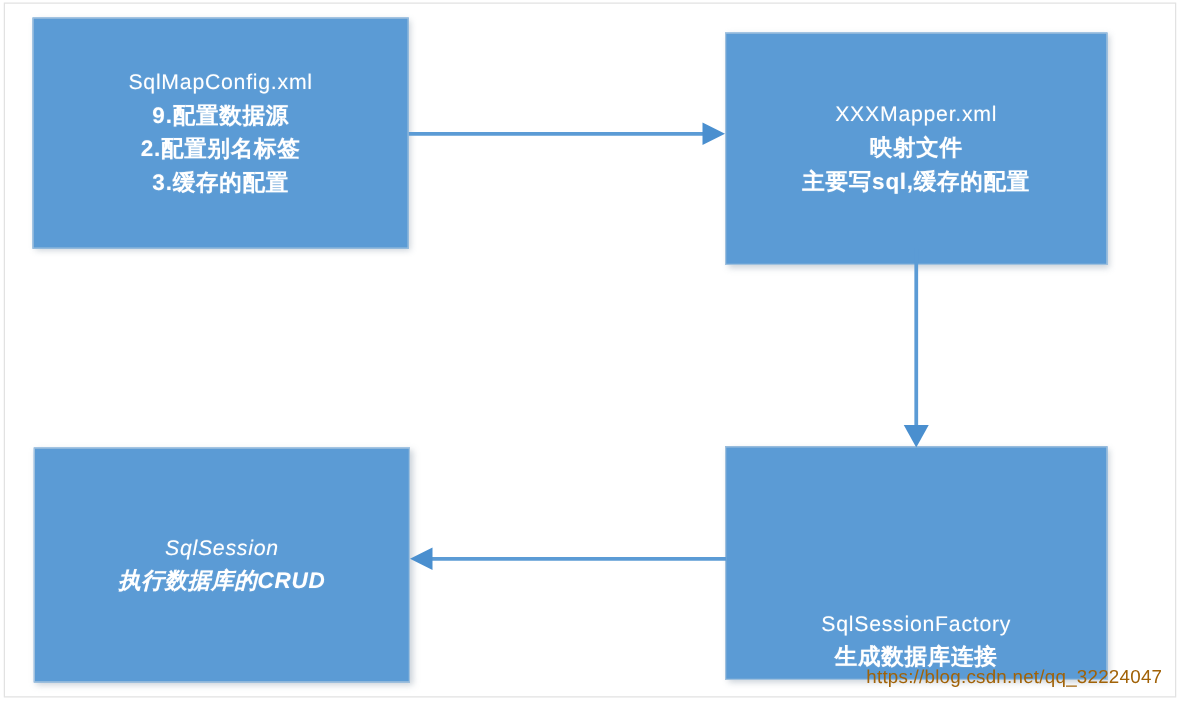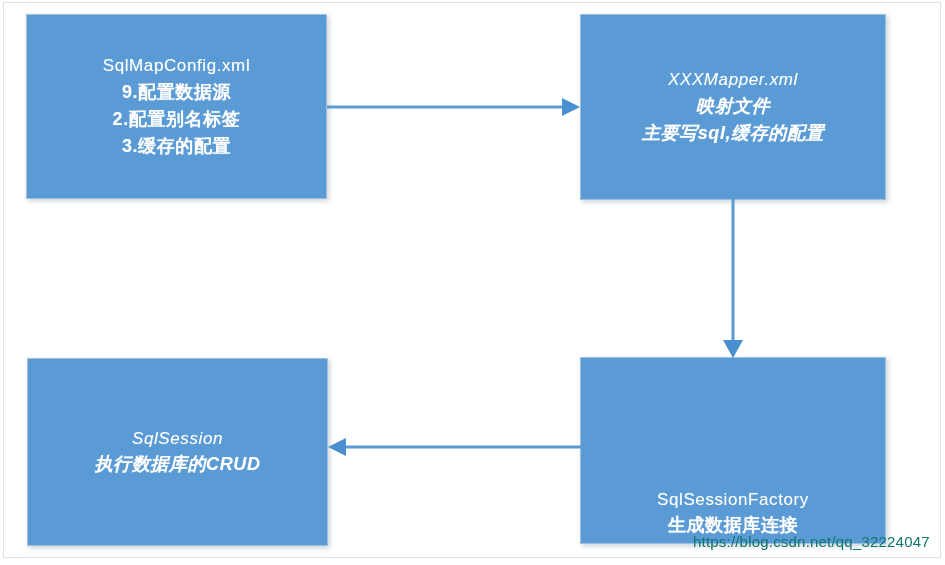--- a/index.html
+++ b/index.html
@@ -55,39 +55,39 @@
     letter-spacing: 1.2px;
   }
   .line-cjk {
     font-size: 18px;
     font-weight: 700;
     letter-spacing: 1.5px;
   }
 
   
   #node-sqlmapconfig { left: 26px;  top: 14px;  width: 301px; height: 185px; }
-  #node-mapper       { left: 580px; top: 14px;  width: 306px; height: 186px; font-style: italic; }
+  #node-mapper       { left: 580px; top: 26px;  width: 306px; height: 186px; }
   #node-factory      { left: 580px; top: 357px; width: 306px; height: 187px; justify-content: flex-end; }
   #node-sqlsession   { left: 27px;  top: 358px; width: 301px; height: 188px; font-style: italic; }
 
   
   .connector { position: absolute; }
   .connector svg { display: block; overflow: visible; }
 
   #conn-config-to-mapper { left: 327px; top: 92px;  width: 253px; height: 30px; }
   #conn-mapper-to-factory{ left: 718px; top: 199px; width: 30px;  height: 159px; }
   #conn-factory-to-session{ left: 328px; top: 432px; width: 253px; height: 30px; }
 
   
   #watermark {
     position: absolute;
     left: 693px;
     top: 533px;
     font-size: 15px;
-    color: #0f766e;
+    color: #a16207;
     letter-spacing: 0.2px;
     white-space: nowrap;
     font-family: "Liberation Sans", "DejaVu Sans", sans-serif;
     user-select: none;
   }
 </style>
 </head>
 <body>
 
 <div id="canvas">

